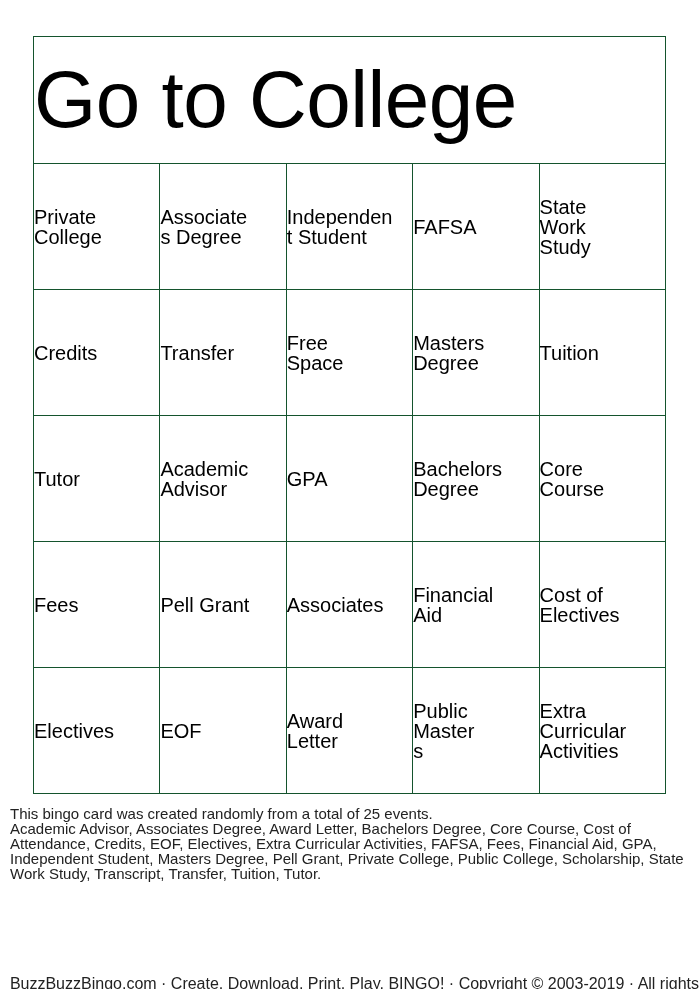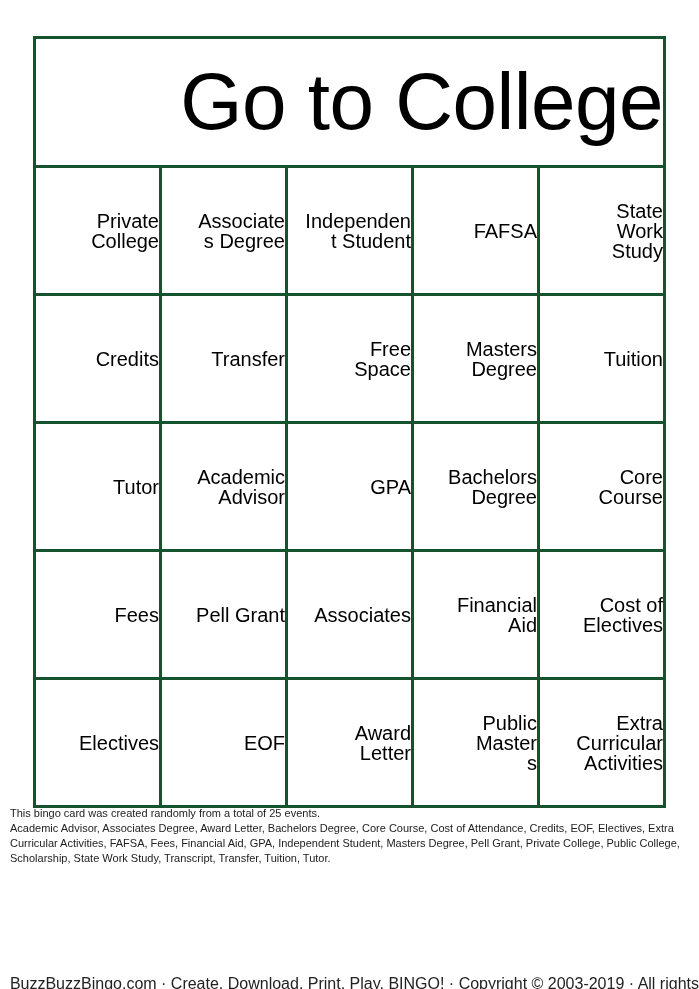--- a/index.html
+++ b/index.html
@@ -17,23 +17,23 @@
     }
     .card {
       position: absolute;
       left: 33px;
       top: 36px;
       width: 633px;
       border-collapse: collapse;
       table-layout: fixed;
     }
     .card td {
-      border: 3px solid #14532d;
+      border: 1px solid #14532d;
       padding: 0;
-      text-align: right;
+      text-align: left;
       vertical-align: middle;
       overflow: hidden;
     }
     .title-cell {
       height: 126px;
       font-size: 80px;
       line-height: 1;
       letter-spacing: -0.5px;
     }
     .cell {
@@ -45,21 +45,21 @@
     .cell span {
       display: inline-block;
       max-width: 96px;
       word-wrap: break-word;
     }
     .info {
       position: absolute;
       left: 10px;
       top: 806px;
       width: 680px;
-      font-size: 11px;
+      font-size: 15px;
       line-height: 15px;
       color: #222222;
     }
     .info p {
       margin: 0;
     }
     .footer {
       position: absolute;
       left: 0;
       top: 963px;

